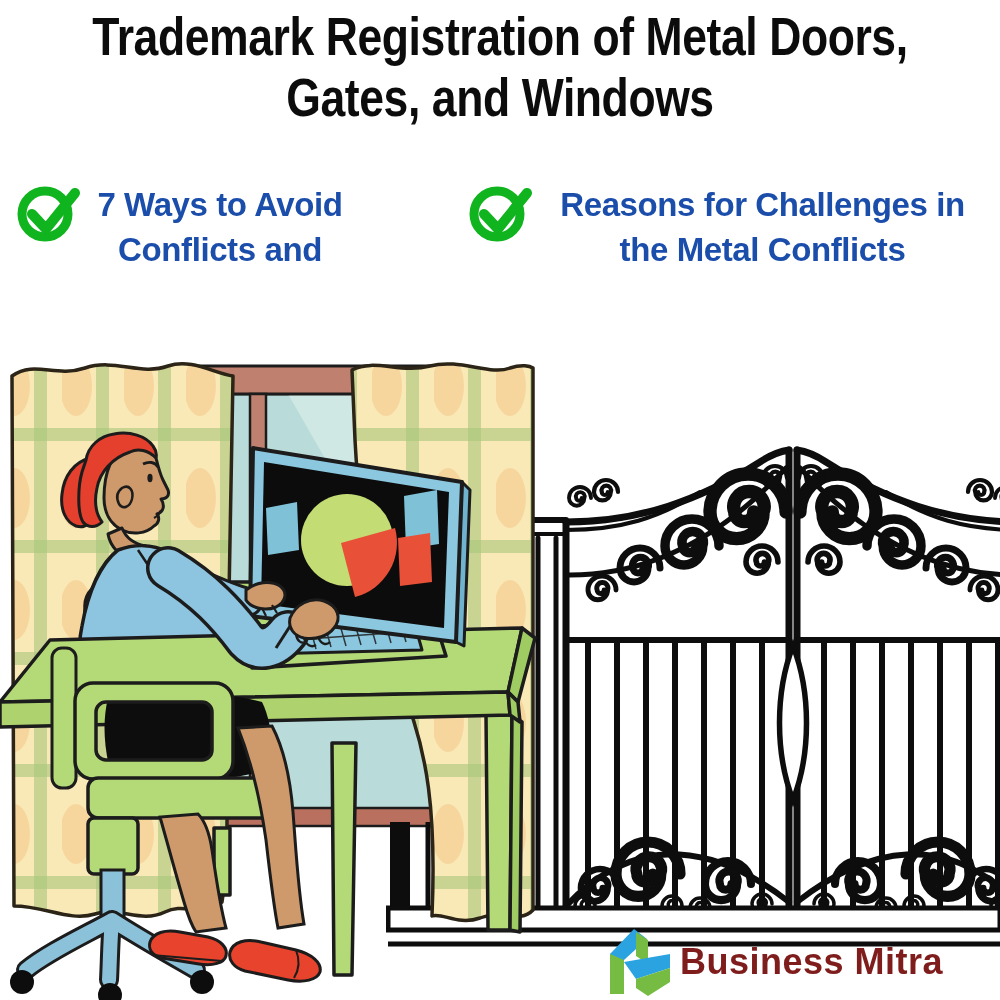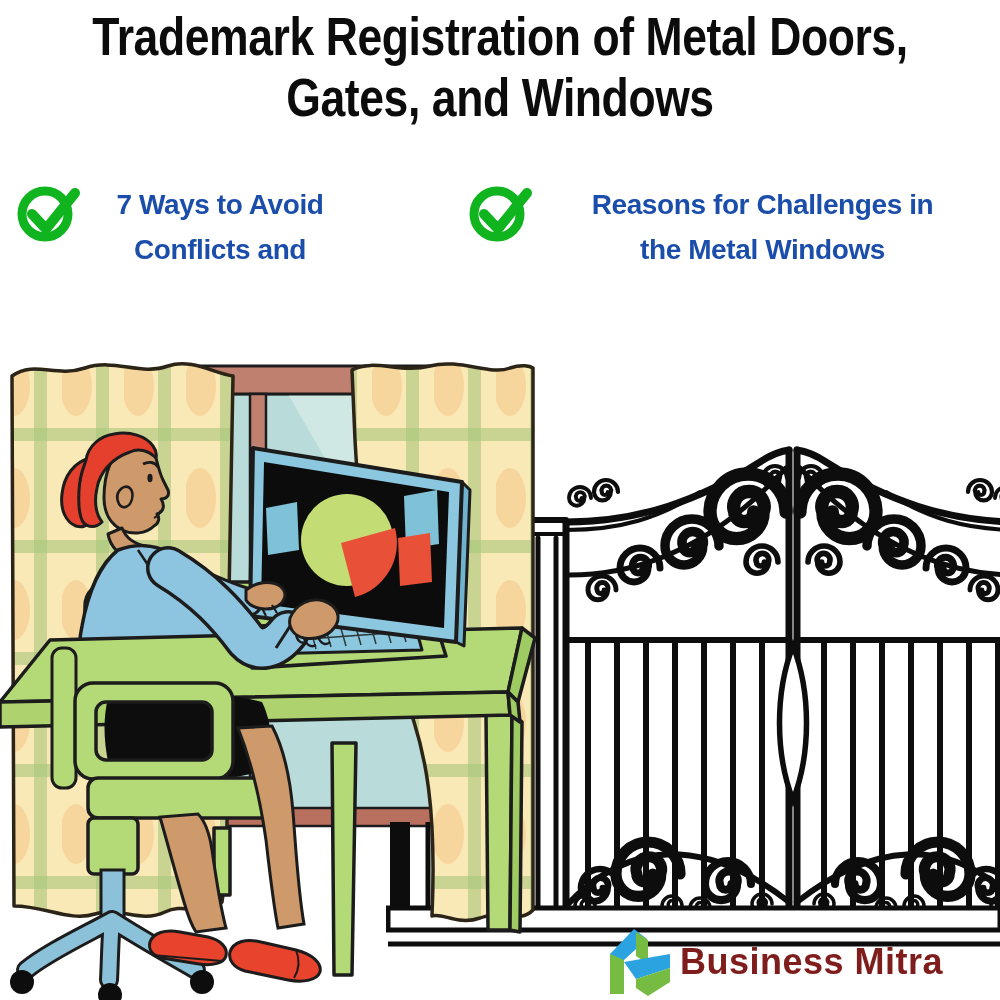--- a/index.html
+++ b/index.html
@@ -11,21 +11,21 @@
   
   .title-wrap{
     position:absolute;top:6px;left:0;width:1000px;
     transform:scaleX(.84);transform-origin:500px 0;
     text-align:center;color:var(--heading_black,#0c0c0c);
     font-weight:700;font-size:53px;line-height:61px;letter-spacing:-.5px;
   }
   
   .bullet-text{
     position:absolute;color:var(--bullet_blue,#1b4dab);
-    font-weight:700;font-size:28px;line-height:45px;letter-spacing:-.4px;
+    font-weight:700;font-size:33px;line-height:45px;letter-spacing:-.4px;
     text-align:center;white-space:nowrap;
   }
   .bullet-text .ln{display:block;}
   .check{position:absolute;width:64px;height:64px;}
   .ck{stroke:var(--check_green,#10b41e);fill:none;}
   
   .scene{position:absolute;left:0;top:350px;}
   
   .logo{position:absolute;left:598px;top:926px;display:flex;align-items:center;}
   .logo-text{
@@ -50,21 +50,21 @@
   <span class="ln">7 Ways to Avoid</span>
   <span class="ln">Conflicts and</span>
 </div>
 
 <svg class="check" style="left:468px;top:180px" viewBox="0 0 64 64">
   <circle class="ck" cx="29" cy="34" r="23" stroke-width="9"></circle>
   <path class="ck" d="M16 34 L30 49 L59 13" stroke-width="10" stroke-linecap="round" stroke-linejoin="round"></path>
 </svg>
 <div class="bullet-text" style="left:535px;top:182px;width:455px">
   <span class="ln">Reasons for Challenges in</span>
-  <span class="ln">the Metal Windows</span>
+  <span class="ln">the Metal Conflicts</span>
 </div>
 
 <svg class="scene" width="1000" height="650" viewBox="0 0 1000 650">
   <defs>
     <pattern id="plaid" width="62" height="112" patternUnits="userSpaceOnUse">
       <rect width="62" height="112" fill="#f9e9b6"></rect>
       <ellipse cx="14" cy="36" rx="16" ry="30" fill="#f7cf95" opacity="0.7"></ellipse>
       <rect x="34" width="13" height="112" fill="#a9c77b" opacity="0.6"></rect>
       <rect y="78" width="62" height="13" fill="#a9c77b" opacity="0.6"></rect>
     </pattern>

